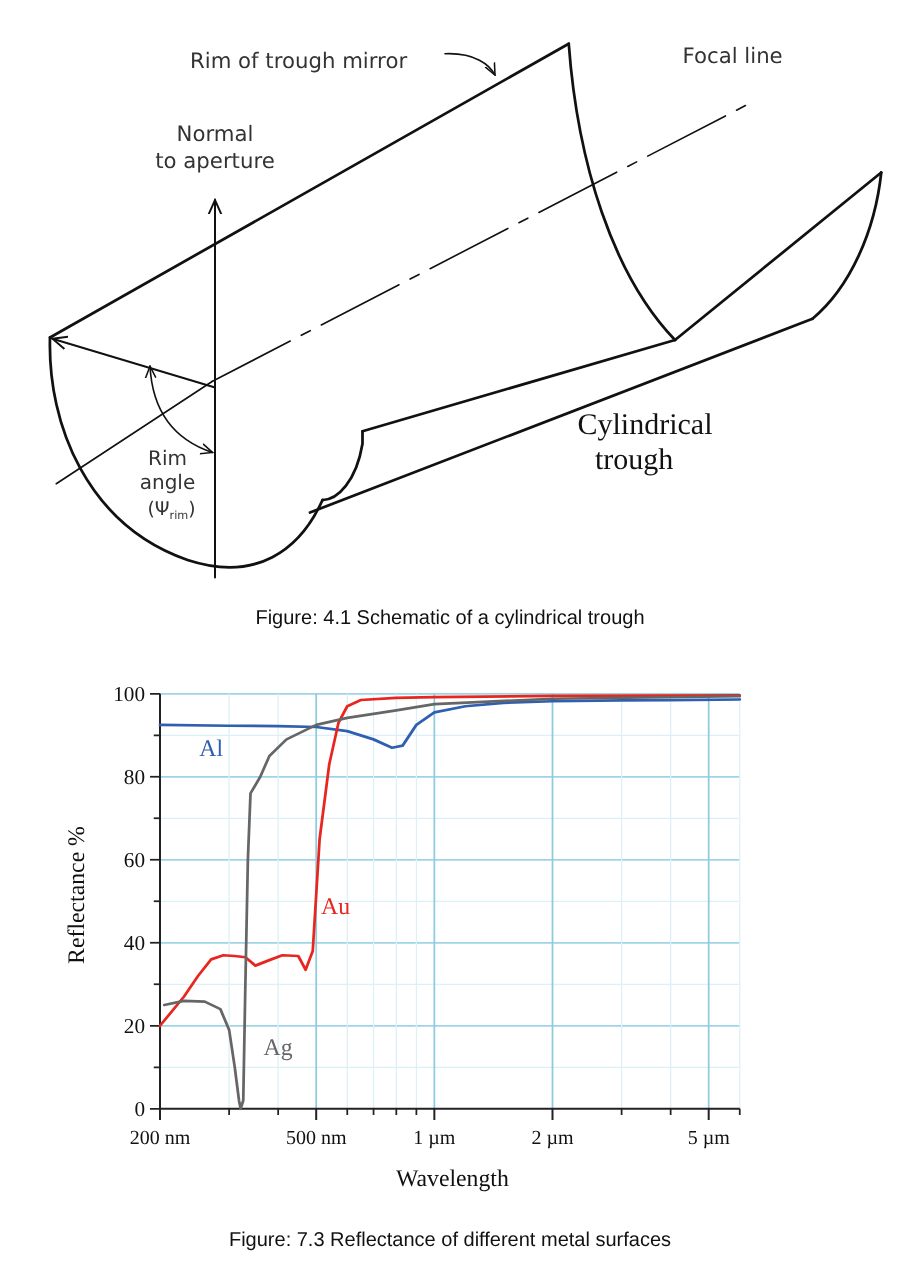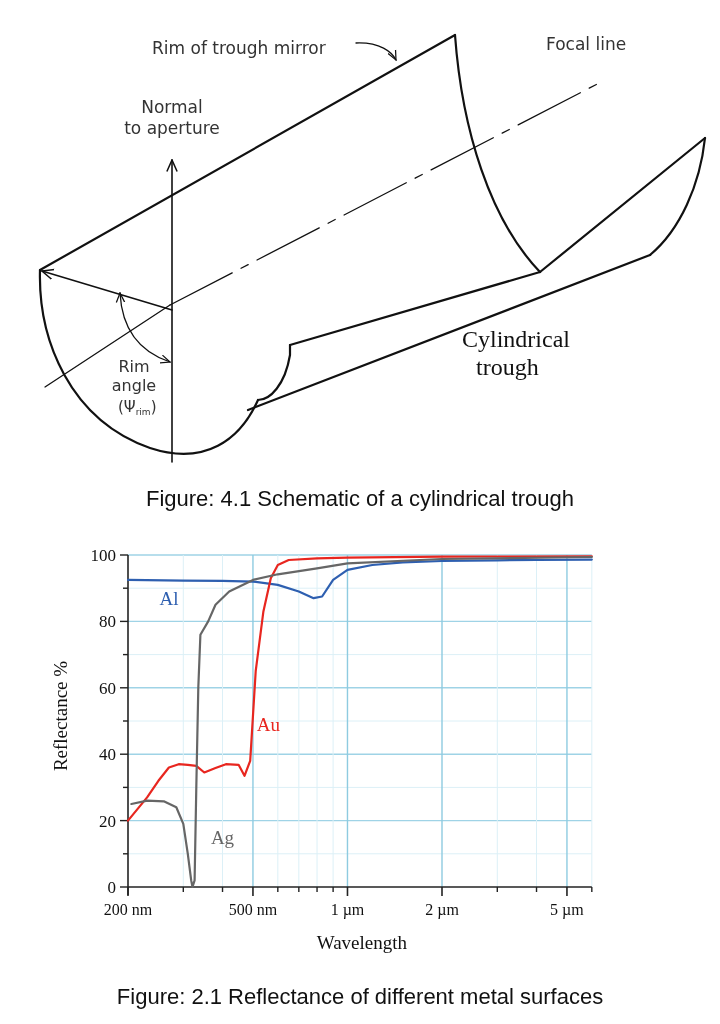--- a/index.html
+++ b/index.html
@@ -2,21 +2,21 @@
 <html><head>
 <meta charset="utf-8">
 <style>
   html, body { margin: 0; padding: 0; background: #ffffff; }
   body { width: 720px; height: 1024px; position: relative; overflow: hidden; }
   .fig { position: absolute; left: 0; }
   #fig1 { top: 0; width: 720px; height: 470px; }
   #fig2 { top: 535px; width: 720px; height: 440px; }
   .caption {
     position: absolute; left: 0; width: 720px; text-align: center;
-    font-family: "Liberation Sans", sans-serif; font-size: 22px; color: #111;
+    font-family: "Liberation Sans", sans-serif; font-size: 16px; color: #111;
   }
   #cap1 { top: 486px; }
   #cap2 { top: 984px; }
   svg text.sans { font-family: "DejaVu Sans", sans-serif; fill: #333; }
   svg text.serif { font-family: "Liberation Serif", serif; }
 </style>
 </head>
 <body>
 
 <svg id="fig1" class="fig" viewBox="0 0 720 470" width="720" height="470">
@@ -143,13 +143,13 @@
       <polyline points="128.0,820.6 147.1,797.4 158.4,780.8 168.9,767.5 178.7,764.2 187.8,764.8 196.3,765.8 204.3,772.5 215.5,768.1 225.9,764.2 238.6,764.8 244.5,775.8 250.2,760.8 255.7,671.2 263.4,611.4 270.8,578.2 277.8,565.0 288.7,560.0 317.0,558.3 347.5,557.7 442.0,556.7 591.8,556.3" fill="none" stroke="#e8261f" stroke-width="2.2" stroke-linejoin="round" stroke-linecap="round"></polyline>
       <polyline points="131.4,804.0 147.1,800.7 163.8,801.3 176.3,807.3 183.3,823.9 187.8,853.8 191.2,880.4 192.5,887.0 194.6,880.4 196.3,787.4 198.3,687.8 200.4,634.7 208.2,621.4 215.5,604.8 229.2,591.5 253.0,579.9 277.8,574.3 317.0,568.3 347.5,563.3 442.0,559.0 591.8,557.0" fill="none" stroke="#666666" stroke-width="2.2" stroke-linejoin="round" stroke-linecap="round"></polyline>
     </g>
   <g id="labels">
       <text x="168.92480330743194" y="604.8" text-anchor="middle" font-size="19" font-family="&quot;Liberation Serif&quot;, serif" fill="#2e5fb0">Al</text>
       <text x="268.40762184145683" y="730.96" text-anchor="middle" font-size="19" font-family="&quot;Liberation Serif&quot;, serif" fill="#e8261f">Au</text>
       <text x="222.5234186384901" y="843.84" text-anchor="middle" font-size="19" font-family="&quot;Liberation Serif&quot;, serif" fill="#666666">Ag</text>
     </g>
 </svg>
 
-<div id="cap2" class="caption">Figure: 2.1 Reflectance of different metal surfaces</div>
+<div id="cap2" class="caption">Figure: 7.3 Reflectance of different metal surfaces</div>
 
 </body></html>

